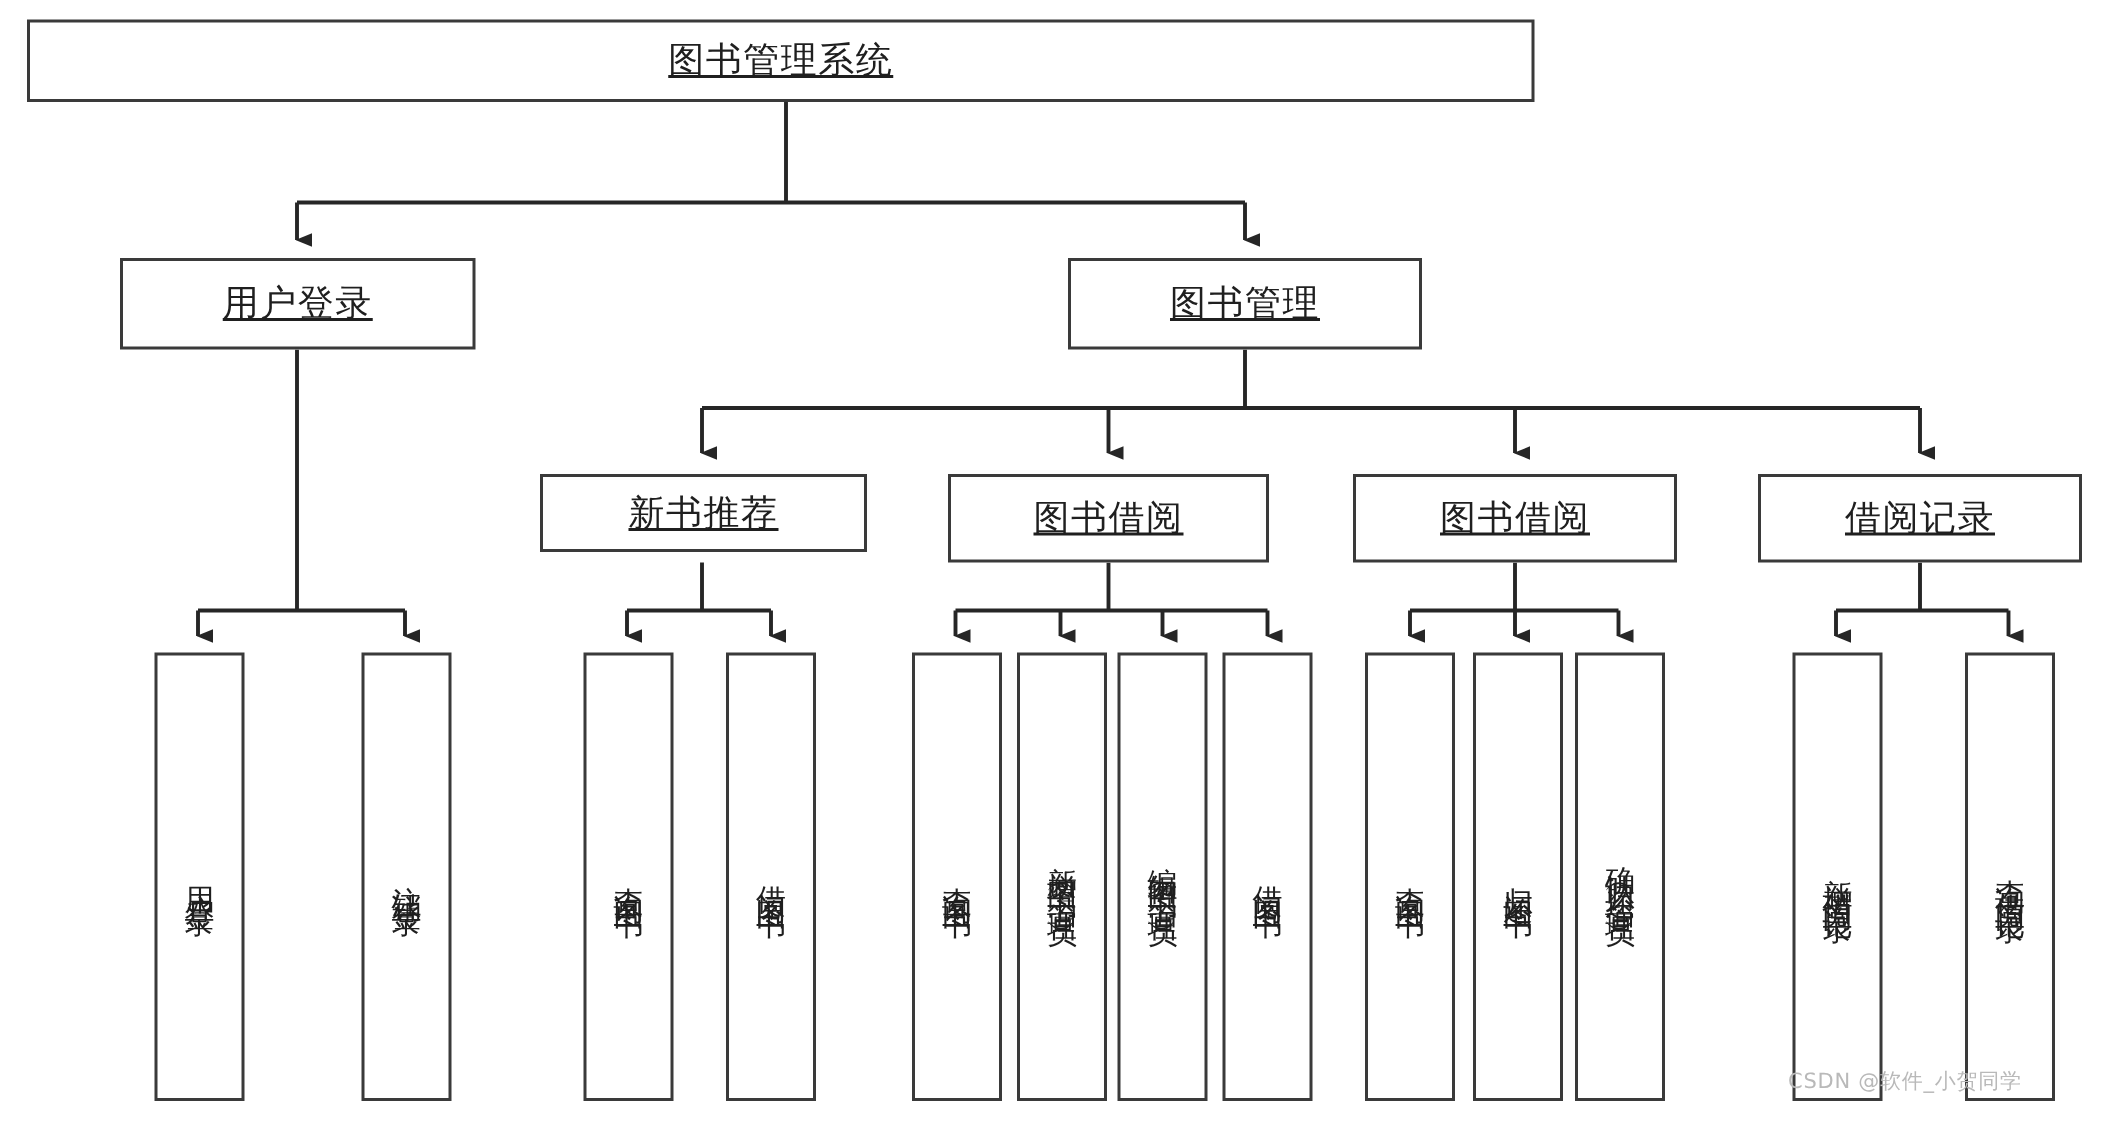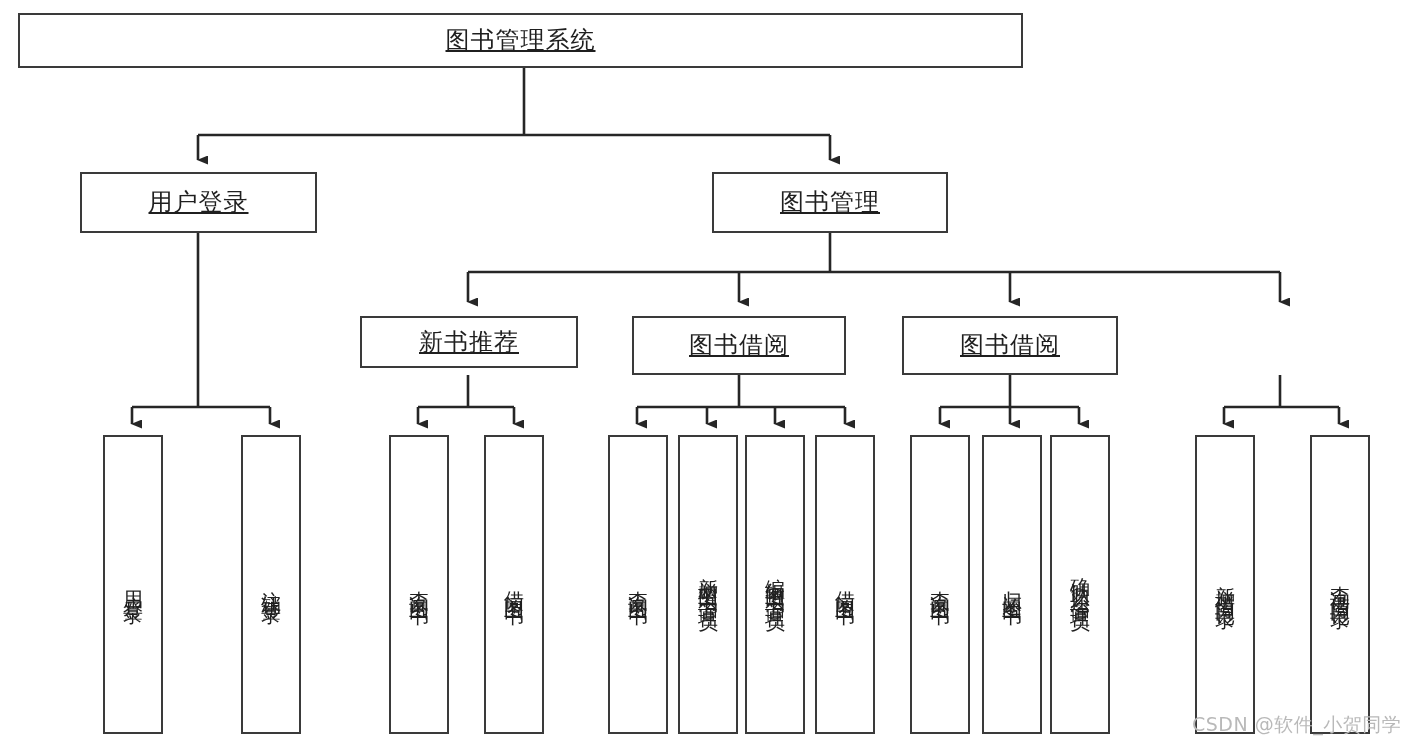--- a/index.html
+++ b/index.html
@@ -49,21 +49,21 @@
     letter-spacing: 5px;
     line-height: 1.15;
     padding: 4px 0;
     white-space: nowrap;
   }
   .node-label {
     display: block;
   }
   .watermark {
     position: absolute;
-    font-size: 19px;
+    font-size: 14px;
     color: #b9b9b9;
     letter-spacing: 0.5px;
     white-space: nowrap;
     font-family: "DejaVu Sans", "Liberation Sans", sans-serif;
   }
 </style>
 </head>
 <body>
 
 <div id="canvas">
@@ -131,20 +131,23 @@
 
   <div class="node h" style="left:360px; top:316px; width:218px; height:52px;">
     <span class="node-label">新书推荐</span>
   </div>
   <div class="node h" style="left:632px; top:316px; width:214px; height:59px;text-align:right;">
     <span class="node-label">图书借阅</span>
   </div>
   <div class="node h" style="left:902px; top:316px; width:216px; height:59px;">
     <span class="node-label">图书借阅</span>
   </div>
+  <div class="node h" style="left:1172px; top:316px; width:216px; height:59px;">
+    <span class="node-label">借阅记录</span>
+  </div>
 
   <div class="node v" style="left:103px; top:435px; width:60px; height:299px;">
     <span class="node-label">用户登录</span>
   </div>
   <div class="node v" style="left:241px; top:435px; width:60px; height:299px;">
     <span class="node-label">注销登录</span>
   </div>
 
   <div class="node v" style="left:389px; top:435px; width:60px; height:299px;">
     <span class="node-label">查询图书</span>

